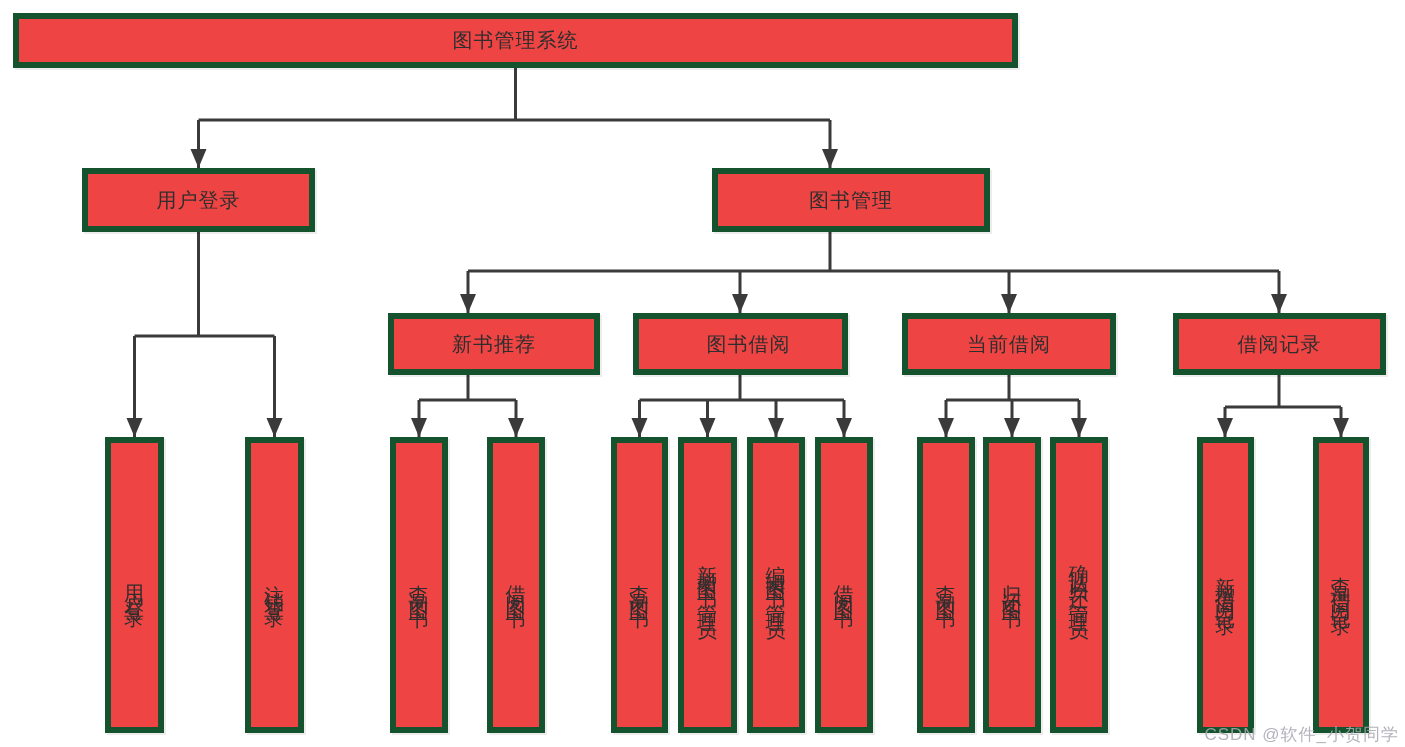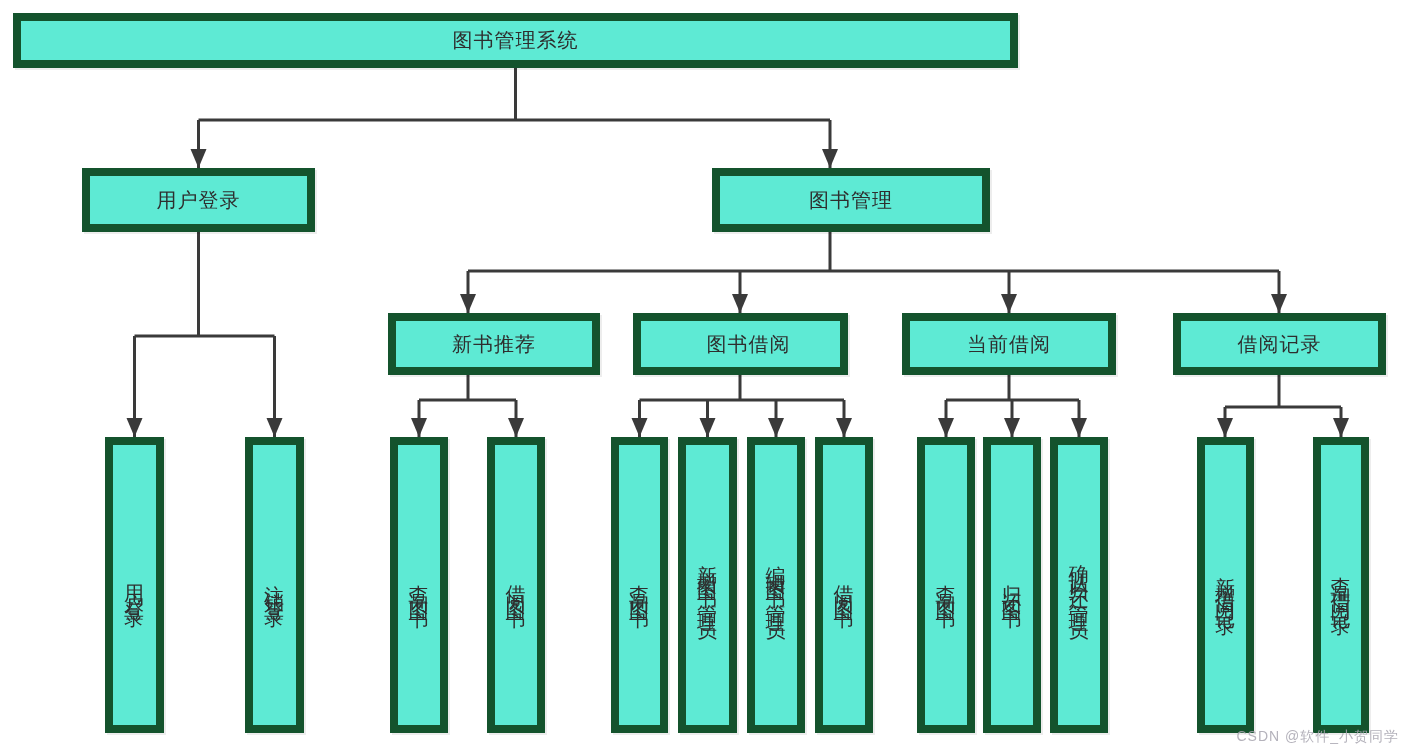--- a/index.html
+++ b/index.html
@@ -18,22 +18,22 @@
   .connectors {
     position: absolute;
     left: 0; top: 0;
     width: 1405px;
     height: 747px;
     pointer-events: none;
   }
   .node {
     position: absolute;
     box-sizing: border-box;
-    border: 8px solid #14532d;
-    background: #5eead4;
+    border: 6px solid #14532d;
+    background: #ef4444;
     display: flex;
     align-items: center;
     justify-content: center;
     color: #2e2e2e;
     font-size: 20px;
     letter-spacing: 1px;
     box-shadow: 2px 2px 0 rgba(0,0,0,0.07);
     z-index: 2;
   }
   
@@ -66,21 +66,21 @@
   .n-l8  { left: 815px;  width: 58px; }
   .n-l9  { left: 917px;  width: 58px; }
   .n-l10 { left: 983px;  width: 58px; }
   .n-l11 { left: 1050px; width: 58px; }
   .n-l12 { left: 1197px; width: 57px; }
   .n-l13 { left: 1313px; width: 56px; }
   .watermark {
     position: absolute;
     right: 6px;
     bottom: 1px;
-    font-size: 14px;
+    font-size: 17px;
     color: rgba(170, 167, 178, 0.88);
     letter-spacing: 1px;
     z-index: 5;
     white-space: nowrap;
   }
 </style>
 </head>
 <body>
 
 <div class="canvas">

